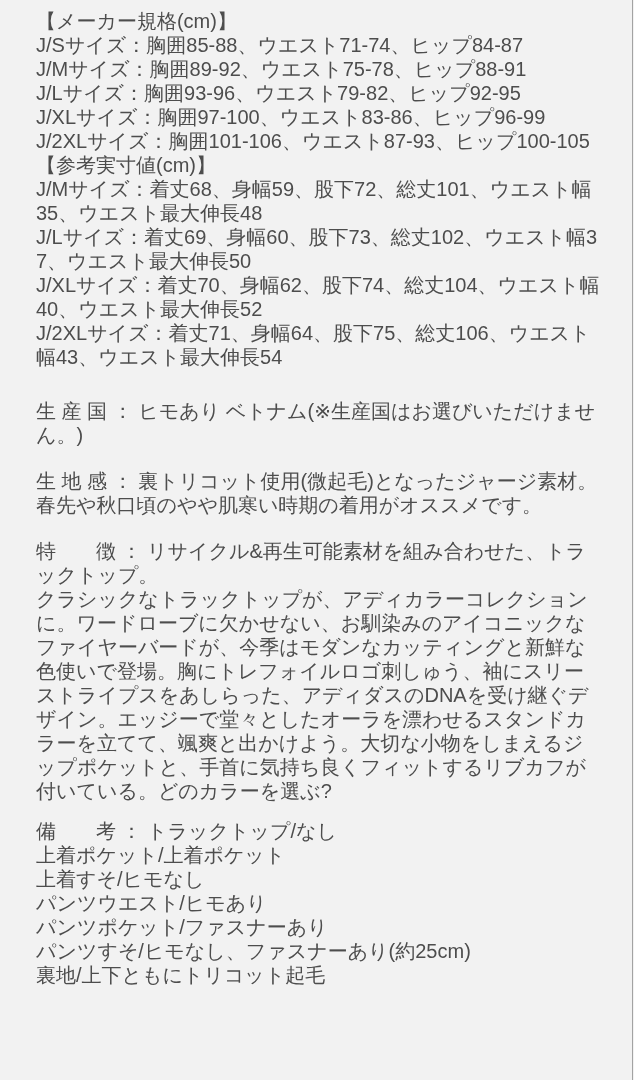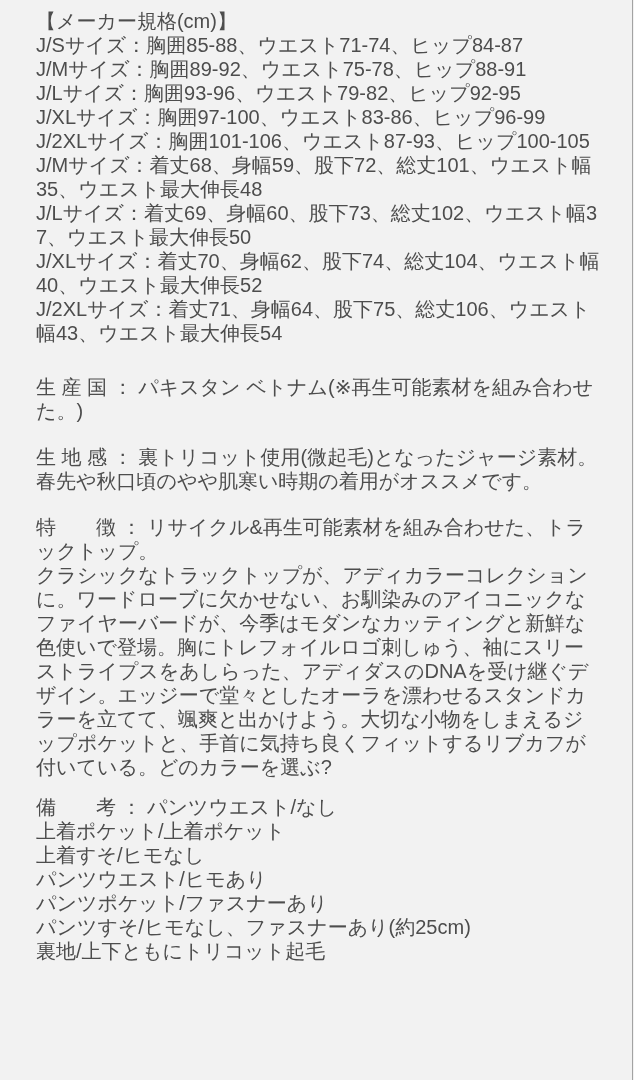--- a/index.html
+++ b/index.html
@@ -47,41 +47,42 @@
   <div class="section">
     <div class="heading">【メーカー規格(cm)】</div>
     <div class="line">J/Sサイズ：胸囲85-88、ウエスト71-74、ヒップ84-87</div>
     <div class="line">J/Mサイズ：胸囲89-92、ウエスト75-78、ヒップ88-91</div>
     <div class="line">J/Lサイズ：胸囲93-96、ウエスト79-82、ヒップ92-95</div>
     <div class="line">J/XLサイズ：胸囲97-100、ウエスト83-86、ヒップ96-99</div>
     <div class="line">J/2XLサイズ：胸囲101-106、ウエスト87-93、ヒップ100-105</div>
   </div>
 
   <div class="section">
+    <div class="heading">【参考実寸値(cm)】</div>
     <div class="line">J/Mサイズ：着丈68、身幅59、股下72、総丈101、ウエスト幅35、ウエスト最大伸長48</div>
     <div class="line">J/Lサイズ：着丈69、身幅60、股下73、総丈102、ウエスト幅37、ウエスト最大伸長50</div>
     <div class="line">J/XLサイズ：着丈70、身幅62、股下74、総丈104、ウエスト幅40、ウエスト最大伸長52</div>
     <div class="line">J/2XLサイズ：着丈71、身幅64、股下75、総丈106、ウエスト幅43、ウエスト最大伸長54</div>
   </div>
 
   <div class="section gap-large">
-    <div class="para">生 産 国 ： パキスタン ベトナム(※再生可能素材を組み合わせた。)</div>
+    <div class="para">生 産 国 ： ヒモあり ベトナム(※生産国はお選びいただけません。)</div>
   </div>
 
   <div class="section gap-mid">
     <div class="para">生 地 感 ： 裏トリコット使用(微起毛)となったジャージ素材。春先や秋口頃のやや肌寒い時期の着用がオススメです。</div>
   </div>
 
   <div class="section gap-mid">
     <div class="para">特　　徴 ： リサイクル&amp;再生可能素材を組み合わせた、トラックトップ。</div>
     <div class="para">クラシックなトラックトップが、アディカラーコレクションに。ワードローブに欠かせない、お馴染みのアイコニックなファイヤーバードが、今季はモダンなカッティングと新鮮な色使いで登場。胸にトレフォイルロゴ刺しゅう、袖にスリーストライプスをあしらった、アディダスのDNAを受け継ぐデザイン。エッジーで堂々としたオーラを漂わせるスタンドカラーを立てて、颯爽と出かけよう。大切な小物をしまえるジップポケットと、手首に気持ち良くフィットするリブカフが付いている。どのカラーを選ぶ?</div>
   </div>
 
   <div class="section gap-small">
-    <div class="line">備　　考 ： パンツウエスト/なし</div>
+    <div class="line">備　　考 ： トラックトップ/なし</div>
     <div class="line">上着ポケット/上着ポケット</div>
     <div class="line">上着すそ/ヒモなし</div>
     <div class="line">パンツウエスト/ヒモあり</div>
     <div class="line">パンツポケット/ファスナーあり</div>
     <div class="line">パンツすそ/ヒモなし、ファスナーあり(約25cm)</div>
     <div class="line">裏地/上下ともにトリコット起毛</div>
   </div>
 
 
   <div class="page-right-edge"></div>

